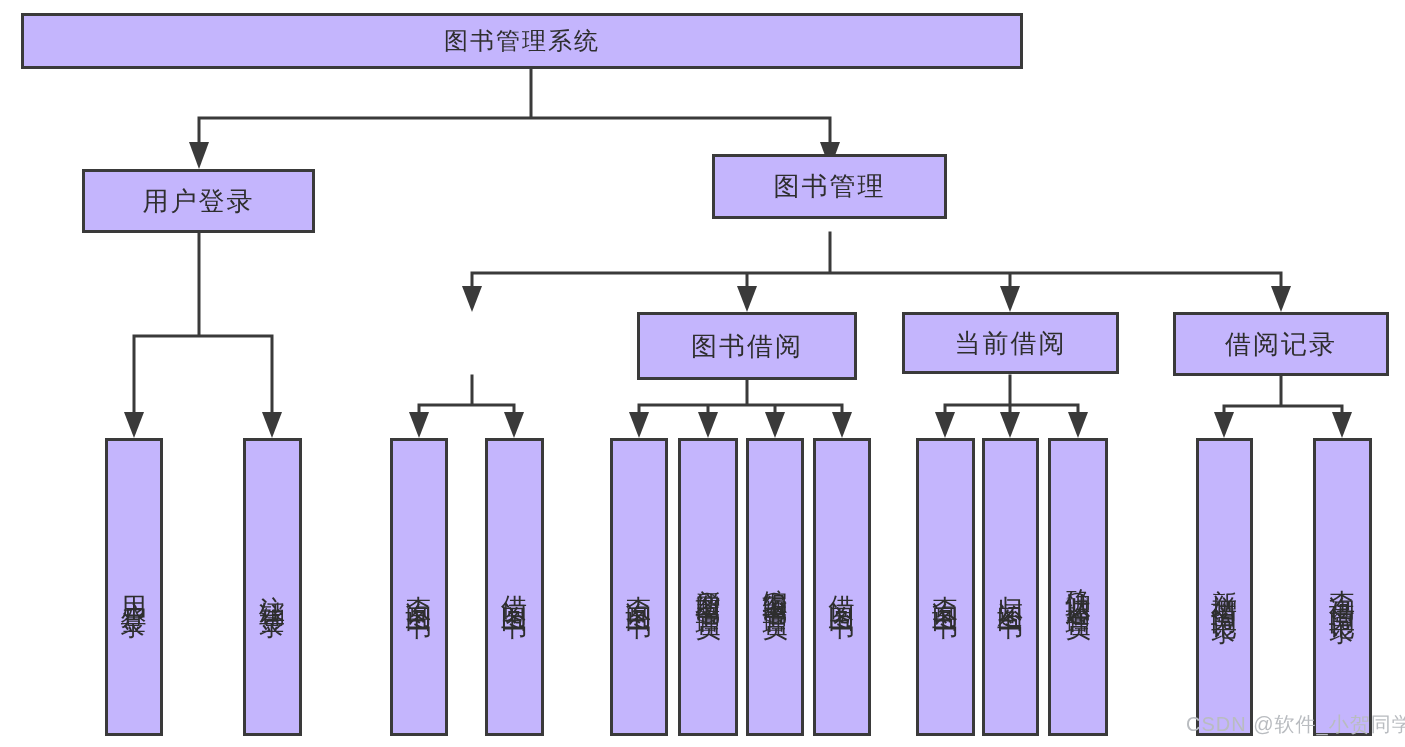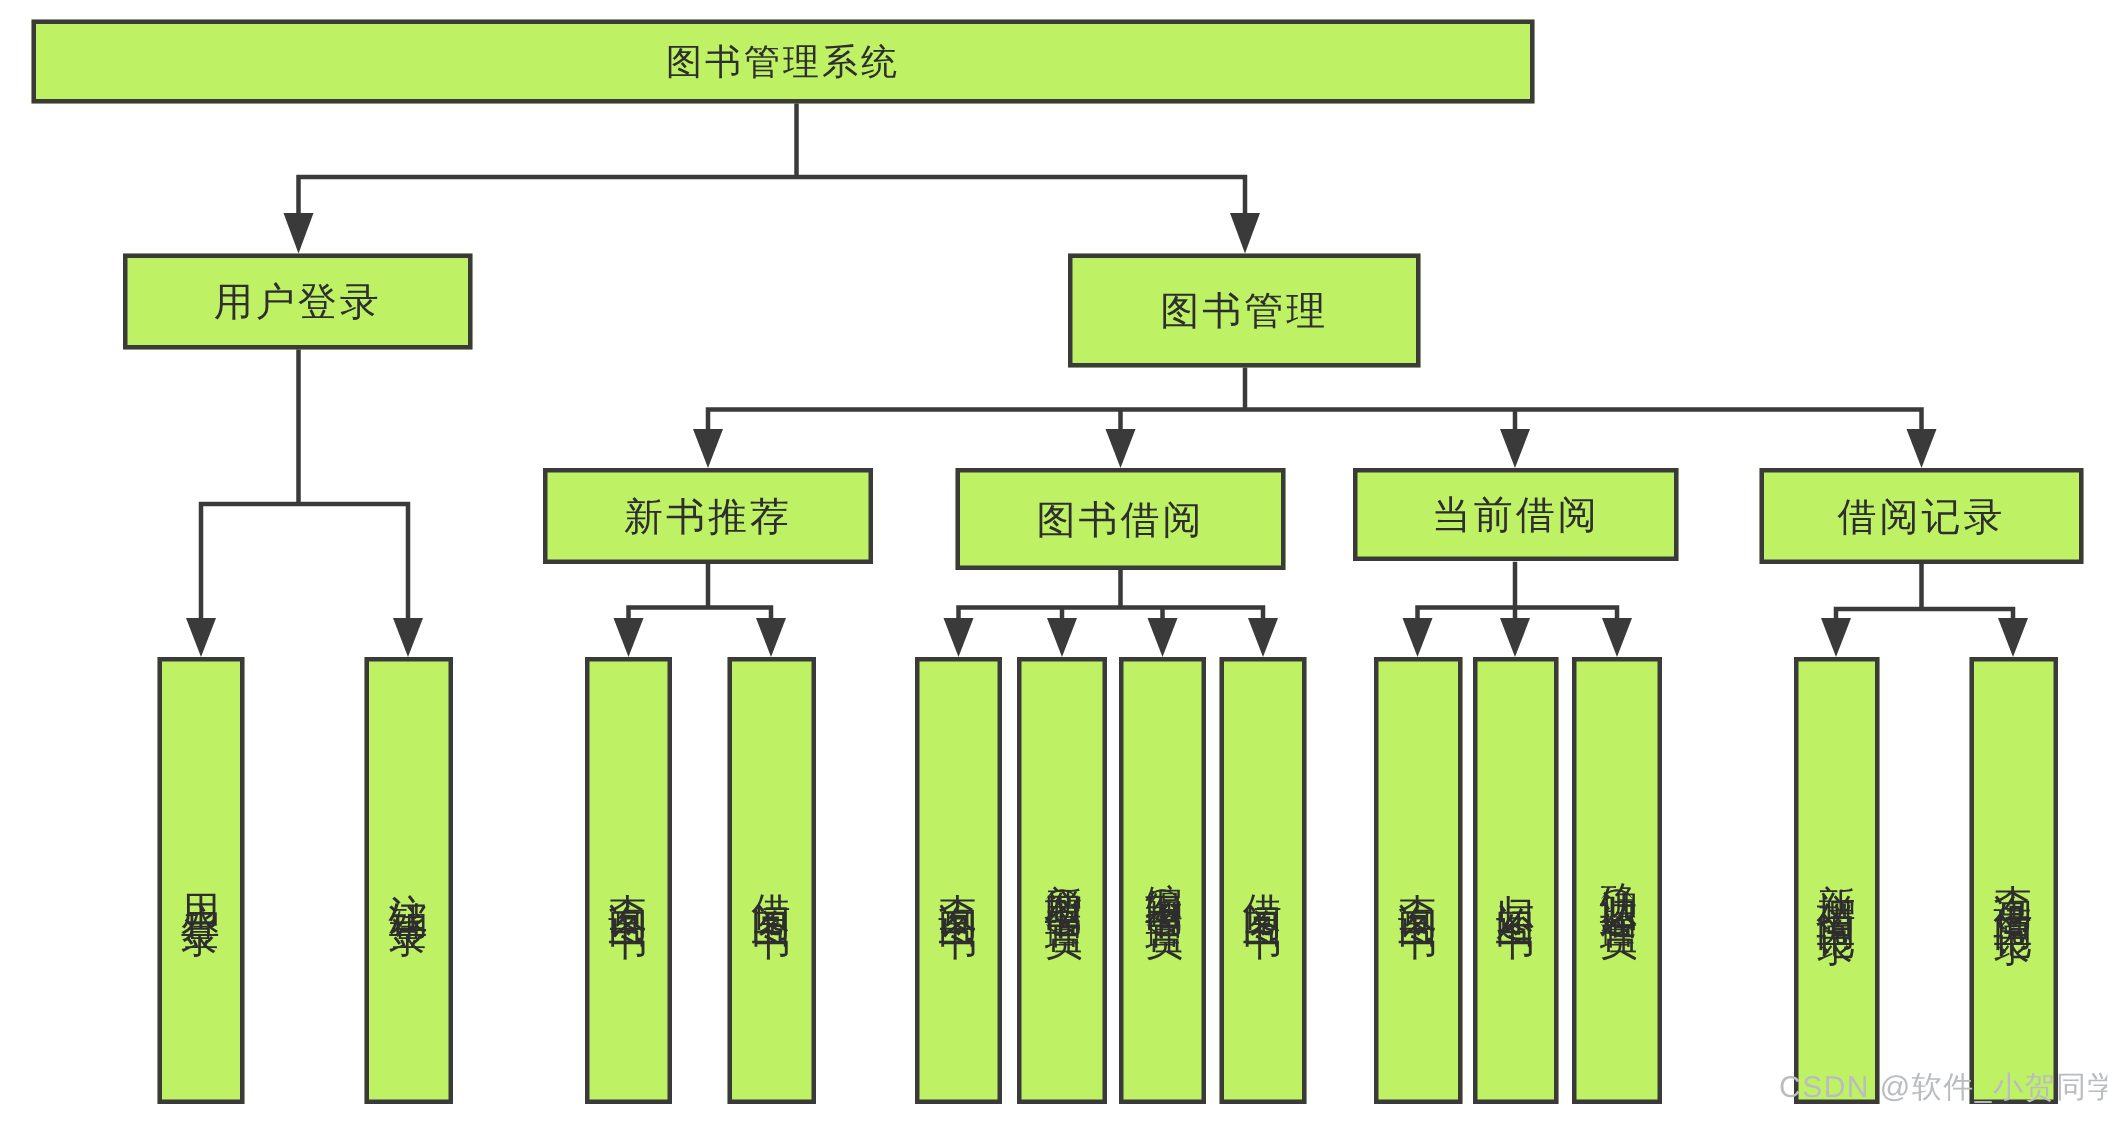--- a/index.html
+++ b/index.html
@@ -16,21 +16,21 @@
     background:var(--background);
     overflow:hidden;
   }
   #wires{position:absolute;left:0;top:0;z-index:0;}
   #wires path{stroke:var(--line);stroke-width:3;fill:none;stroke-linecap:square;}
   #wires polygon{fill:var(--line);stroke:none;}
 
   .node{
     position:absolute;
     box-sizing:border-box;
-    background:#bef264;
+    background:#c4b5fd;
     border:3px solid var(--line);
     display:flex;align-items:center;justify-content:center;
     color:var(--text);
     z-index:1;
   }
   .h-label{font-size:26px;letter-spacing:2px;white-space:nowrap;}
   .root-label{font-size:24px;letter-spacing:2px;white-space:nowrap;}
   .vtext{
     writing-mode:vertical-rl;
     font-size:26px;
@@ -104,27 +104,24 @@
     </g>
   </svg>
 
   <div class="node" style="left:21px;top:13px;width:1002px;height:56px">
     <span class="root-label">图书管理系统</span>
   </div>
 
   <div class="node" style="left:82px;top:169px;width:233px;height:64px">
     <span class="h-label">用户登录</span>
   </div>
-  <div class="node" style="left:712px;top:169px;width:235px;height:76px">
+  <div class="node" style="left:712px;top:154px;width:235px;height:65px">
     <span class="h-label">图书管理</span>
   </div>
 
-  <div class="node" style="left:362px;top:312px;width:220px;height:64px">
-    <span class="h-label">新书推荐</span>
-  </div>
   <div class="node" style="left:637px;top:312px;width:220px;height:68px">
     <span class="h-label">图书借阅</span>
   </div>
   <div class="node" style="left:902px;top:312px;width:217px;height:62px">
     <span class="h-label">当前借阅</span>
   </div>
   <div class="node" style="left:1173px;top:312px;width:216px;height:64px">
     <span class="h-label">借阅记录</span>
   </div>
 

